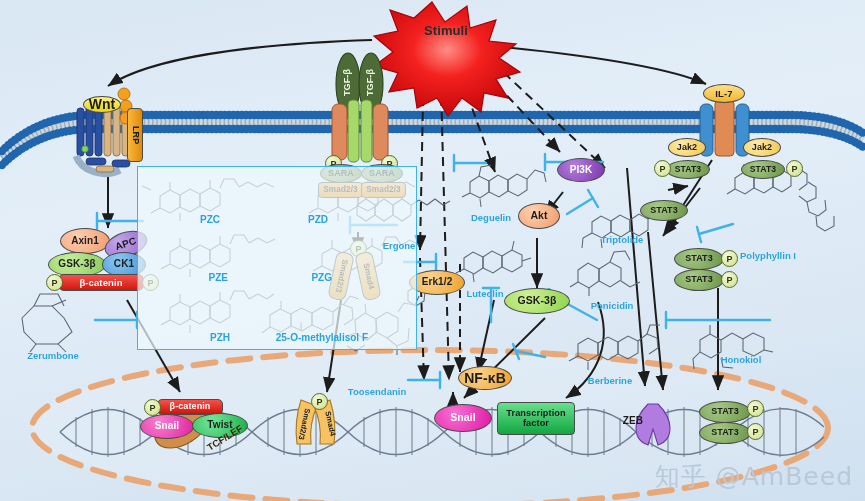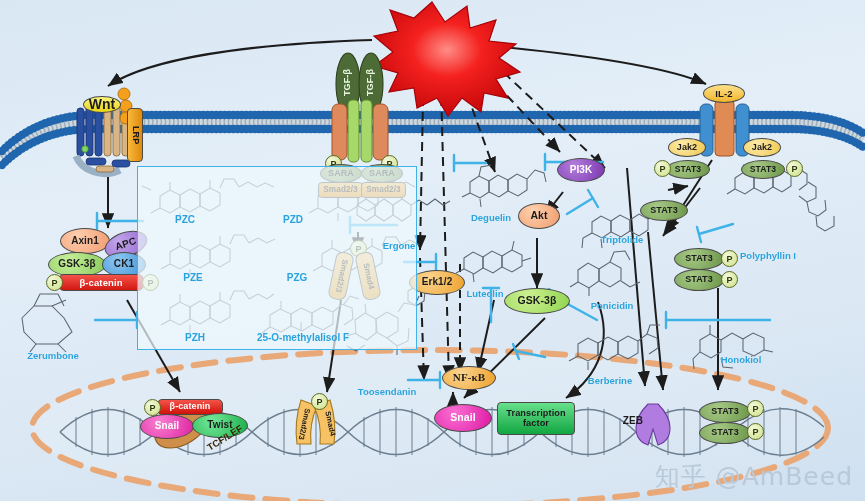--- a/index.html
+++ b/index.html
@@ -19,21 +19,21 @@
   .oval{border-radius:50%/50%;}
   .p-badge{position:absolute;width:15px;height:15px;border-radius:50%;
     background:radial-gradient(circle at 35% 30%,#f2f8d8,#cfe08a);
     border:1.2px solid #5c6b22;font-size:9px;font-weight:bold;color:#2d3a0c;
     display:flex;align-items:center;justify-content:center;}
 
   .lbl{position:absolute;color:#29a3dd;font-weight:bold;font-size:9.5px;
     text-align:center;white-space:nowrap;text-shadow:0 0 1px rgba(255,255,255,.6);}
 
   .cmpdbox{position:absolute;border:1.6px solid #3fb3e8;background:rgba(238,248,254,.72);}
-  .boxlbl{position:absolute;color:#29a3dd;font-weight:bold;font-size:10px;text-align:center;}
+  .boxlbl{position:absolute;color:#29a3dd;font-weight:bold;font-size:10px;text-align:right;}
 
   #watermark{position:absolute;right:12px;bottom:8px;font-size:25px;color:#b9c9d8;
     font-weight:400;letter-spacing:1px;font-family:"DejaVu Sans",sans-serif;}
 </style>
 </head>
 <body>
 
 <div id="stage">
 
   <svg class="layer">
@@ -421,28 +421,29 @@
     </g>
 
     <g>
       <ellipse cx="182" cy="426" rx="30" ry="18" fill="#cf8f4a" stroke="#8a5b22" stroke-width="1.1" transform="rotate(-32 182 426)"></ellipse>
       <path d="M301,400 q-7,22 -4,44 l14,0 q-2,-20 6,-38 z" fill="#f6c264" stroke="#a57a20" stroke-width="1.1"></path>
       <path d="M330,400 q7,22 4,44 l-14,0 q2,-20 -6,-38 z" fill="#f6c264" stroke="#a57a20" stroke-width="1.1"></path>
       <path d="M648,404 q-12,12 -12,24 q0,13 12,17 l5,-16 l5,16 q12,-4 12,-17 q0,-12 -12,-24 z" fill="#b07ce0" stroke="#6c3ba0" stroke-width="1.1"></path>
     </g>
   </svg>
 
+  <div class="pill" style="left:404px;top:20px;width:84px;height:22px;border:none;font-size:13px;color:#2b2b2b;">Stimuli</div>
 
   <div class="pill oval" style="left:83px;top:96px;width:38px;height:17px;background:linear-gradient(#fbf27a,#e8d518);font-size:14px;">Wnt</div>
   <div class="pill" style="left:127px;top:108px;width:16px;height:54px;border-radius:4px;background:linear-gradient(90deg,#f8b93e,#e08a0a);font-size:9px;writing-mode:vertical-rl;">LRP</div>
 
   <div class="pill" style="left:338px;top:60px;width:20px;height:46px;border:none;color:#eaf5df;font-size:9px;writing-mode:vertical-rl;transform:rotate(180deg);">TGF-β</div>
   <div class="pill" style="left:361px;top:60px;width:20px;height:46px;border:none;color:#eaf5df;font-size:9px;writing-mode:vertical-rl;transform:rotate(180deg);">TGF-β</div>
 
-  <div class="pill oval" style="left:703px;top:84px;width:42px;height:19px;background:linear-gradient(#fce08a,#f2b62c);font-size:9.5px;">IL-2</div>
+  <div class="pill oval" style="left:703px;top:84px;width:42px;height:19px;background:linear-gradient(#fce08a,#f2b62c);font-size:9.5px;">IL-7</div>
 
   <div class="pill oval" style="left:60px;top:228px;width:50px;height:26px;background:radial-gradient(circle at 35% 28%,#ffcdae,#ef9a6d);font-size:10px;">Axin1</div>
   <div class="pill oval" style="left:104px;top:232px;width:44px;height:25px;background:radial-gradient(circle at 35% 28%,#c3a6ea,#8f63cd);font-size:10px;transform:rotate(-18deg);">APC</div>
   <div class="pill oval" style="left:48px;top:252px;width:58px;height:25px;background:radial-gradient(circle at 35% 28%,#c6ee9a,#86c95a);font-size:10px;">GSK-3β</div>
   <div class="pill oval" style="left:102px;top:252px;width:44px;height:25px;background:radial-gradient(circle at 35% 28%,#8ec6ef,#3d93d6);font-size:10px;">CK1</div>
   <div class="pill" style="left:58px;top:274px;width:86px;height:17px;border-radius:6px;background:linear-gradient(#f4534a,#d11710);color:#fff;font-size:9.5px;">β-catenin</div>
   <div class="p-badge" style="left:46px;top:274px;">P</div>
   <div class="p-badge" style="left:142px;top:274px;">P</div>
 
   <div class="p-badge" style="left:325px;top:155px;">P</div>
@@ -455,21 +456,21 @@
   <div class="p-badge" style="left:350px;top:240px;">P</div>
   <div class="pill" style="left:332px;top:252px;width:18px;height:48px;border-radius:7px;background:linear-gradient(#f9cf82,#e8a32b);font-size:8px;writing-mode:vertical-rl;transform:rotate(12deg);">Smad2/3</div>
   <div class="pill" style="left:359px;top:252px;width:18px;height:48px;border-radius:7px;background:linear-gradient(#f9cf82,#e8a32b);font-size:8px;writing-mode:vertical-rl;transform:rotate(-12deg);">Smad4</div>
 
   <div class="pill oval" style="left:409px;top:258px;width:56px;height:25px;background:radial-gradient(circle at 35% 28%,#fbd38e,#eda02a);font-size:10px;margin-top:12px;">Erk1/2</div>
 
   <div class="pill oval" style="left:557px;top:158px;width:48px;height:24px;background:radial-gradient(circle at 35% 28%,#b27ddb,#7a35ae);color:#fff;font-size:10px;">PI3K</div>
   <div class="pill oval" style="left:518px;top:203px;width:42px;height:26px;background:radial-gradient(circle at 35% 28%,#ffd0ae,#ee9a6a);font-size:10.5px;">Akt</div>
   <div class="pill oval" style="left:504px;top:288px;width:66px;height:26px;background:radial-gradient(circle at 35% 28%,#cdf092,#8fd44e);font-size:10.5px;">GSK-3β</div>
 
-  <div class="pill oval" style="left:442px;top:366px;width:54px;height:24px;background:radial-gradient(circle at 35% 28%,#fbd38e,#eda02a);font-size:11px;font-family:Liberation Serif, serif;">NF-κB</div>
+  <div class="pill oval" style="left:458px;top:366px;width:54px;height:24px;background:radial-gradient(circle at 35% 28%,#fbd38e,#eda02a);font-size:14px;">NF-κB</div>
 
   <div class="pill oval" style="left:668px;top:138px;width:38px;height:19px;background:radial-gradient(circle at 35% 28%,#fdeaa8,#f0c84e);font-size:9px;">Jak2</div>
   <div class="pill oval" style="left:743px;top:138px;width:38px;height:19px;background:radial-gradient(circle at 35% 28%,#fdeaa8,#f0c84e);font-size:9px;">Jak2</div>
   <div class="pill oval" style="left:666px;top:160px;width:44px;height:19px;background:radial-gradient(circle at 35% 28%,#a6c986,#6a9447);font-size:8.6px;">STAT3</div>
   <div class="pill oval" style="left:741px;top:160px;width:44px;height:19px;background:radial-gradient(circle at 35% 28%,#a6c986,#6a9447);font-size:8.6px;">STAT3</div>
   <div class="p-badge" style="left:654px;top:160px;">P</div>
   <div class="p-badge" style="left:786px;top:160px;">P</div>
 
   <div class="pill oval" style="left:640px;top:200px;width:48px;height:21px;background:radial-gradient(circle at 35% 28%,#a6c986,#6a9447);font-size:9px;">STAT3</div>
   <div class="pill oval" style="left:674px;top:248px;width:50px;height:22px;background:radial-gradient(circle at 35% 28%,#a6c986,#6a9447);font-size:9px;">STAT3</div>
@@ -499,21 +500,21 @@
   <div class="cmpdbox" style="left:137px;top:166px;width:278px;height:182px;"></div>
   <div class="boxlbl" style="left:150px;top:214px;width:70px;">PZC</div>
   <div class="boxlbl" style="left:258px;top:214px;width:70px;">PZD</div>
   <div class="boxlbl" style="left:158px;top:272px;width:70px;">PZE</div>
   <div class="boxlbl" style="left:262px;top:272px;width:70px;">PZG</div>
   <div class="boxlbl" style="left:160px;top:332px;width:70px;">PZH</div>
   <div class="boxlbl" style="left:238px;top:332px;width:130px;">25-O-methylalisol F</div>
 
   <div class="lbl" style="left:12px;top:350px;width:82px;">Zerumbone</div>
   <div class="lbl" style="left:370px;top:240px;width:58px;">Ergone</div>
-  <div class="lbl" style="left:343px;top:386px;width:88px;">Toosendanin</div>
+  <div class="lbl" style="left:333px;top:386px;width:88px;">Toosendanin</div>
   <div class="lbl" style="left:457px;top:212px;width:68px;">Deguelin</div>
   <div class="lbl" style="left:454px;top:288px;width:62px;">Luteolin</div>
   <div class="lbl" style="left:585px;top:234px;width:74px;">Triptolide</div>
   <div class="lbl" style="left:576px;top:300px;width:72px;">Ponicidin</div>
   <div class="lbl" style="left:575px;top:375px;width:70px;">Berberine</div>
   <div class="lbl" style="left:725px;top:250px;width:86px;">Polyphyllin I</div>
   <div class="lbl" style="left:707px;top:354px;width:68px;">Honokiol</div>
 
   <div id="watermark">知乎 @AmBeed</div>
 </div>

